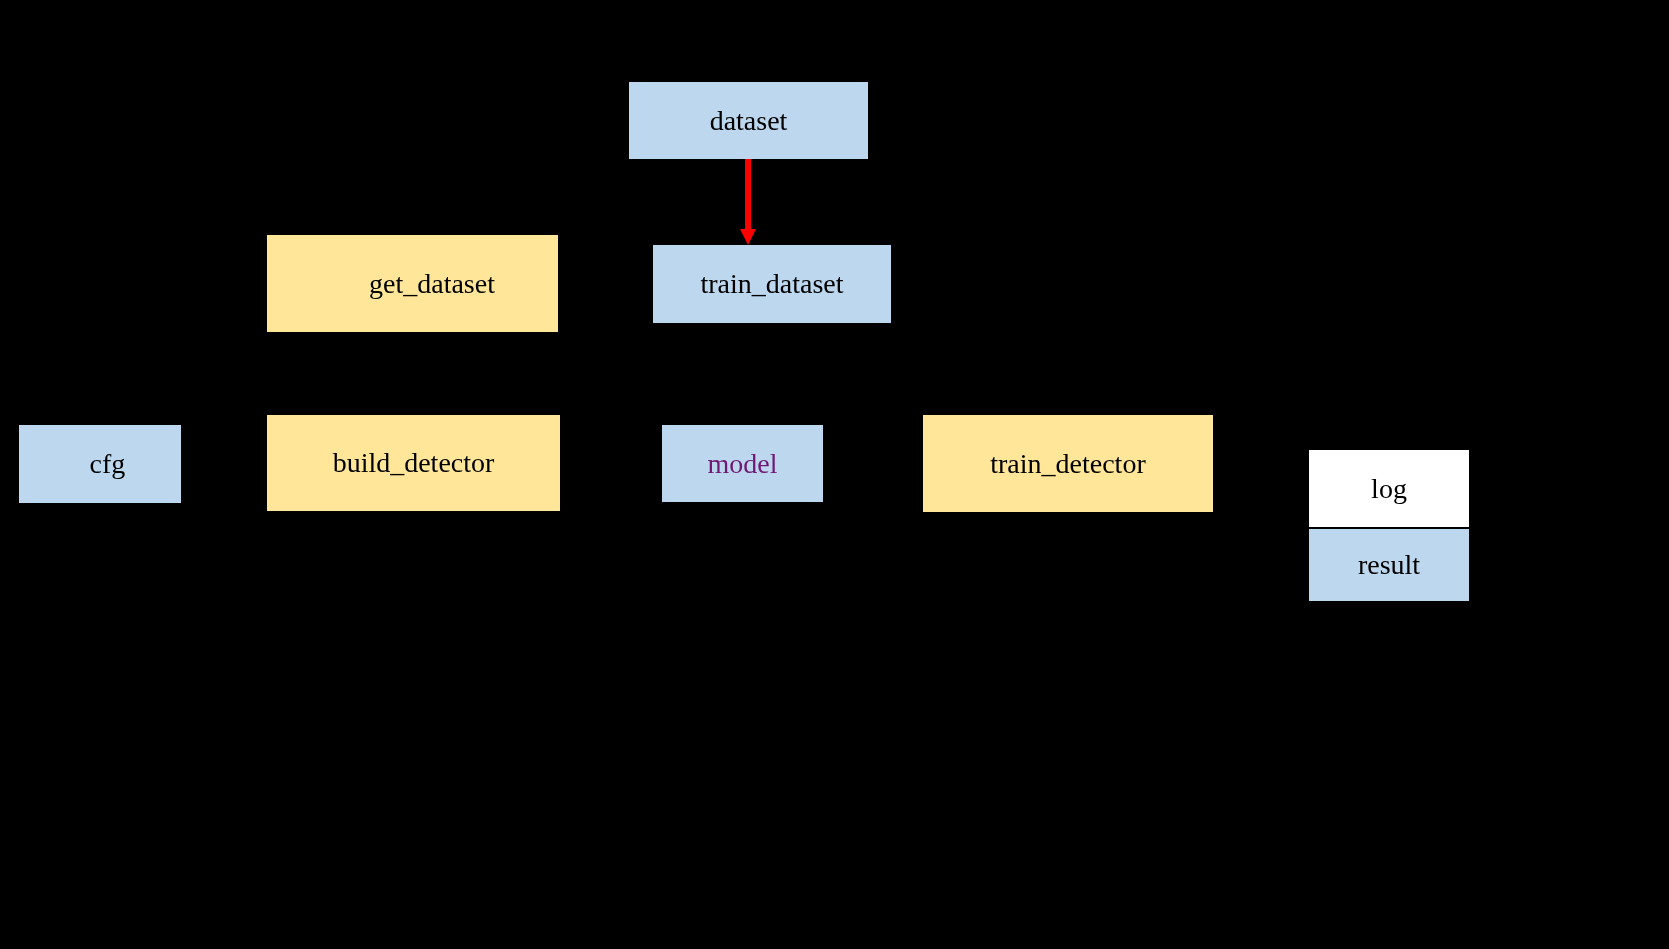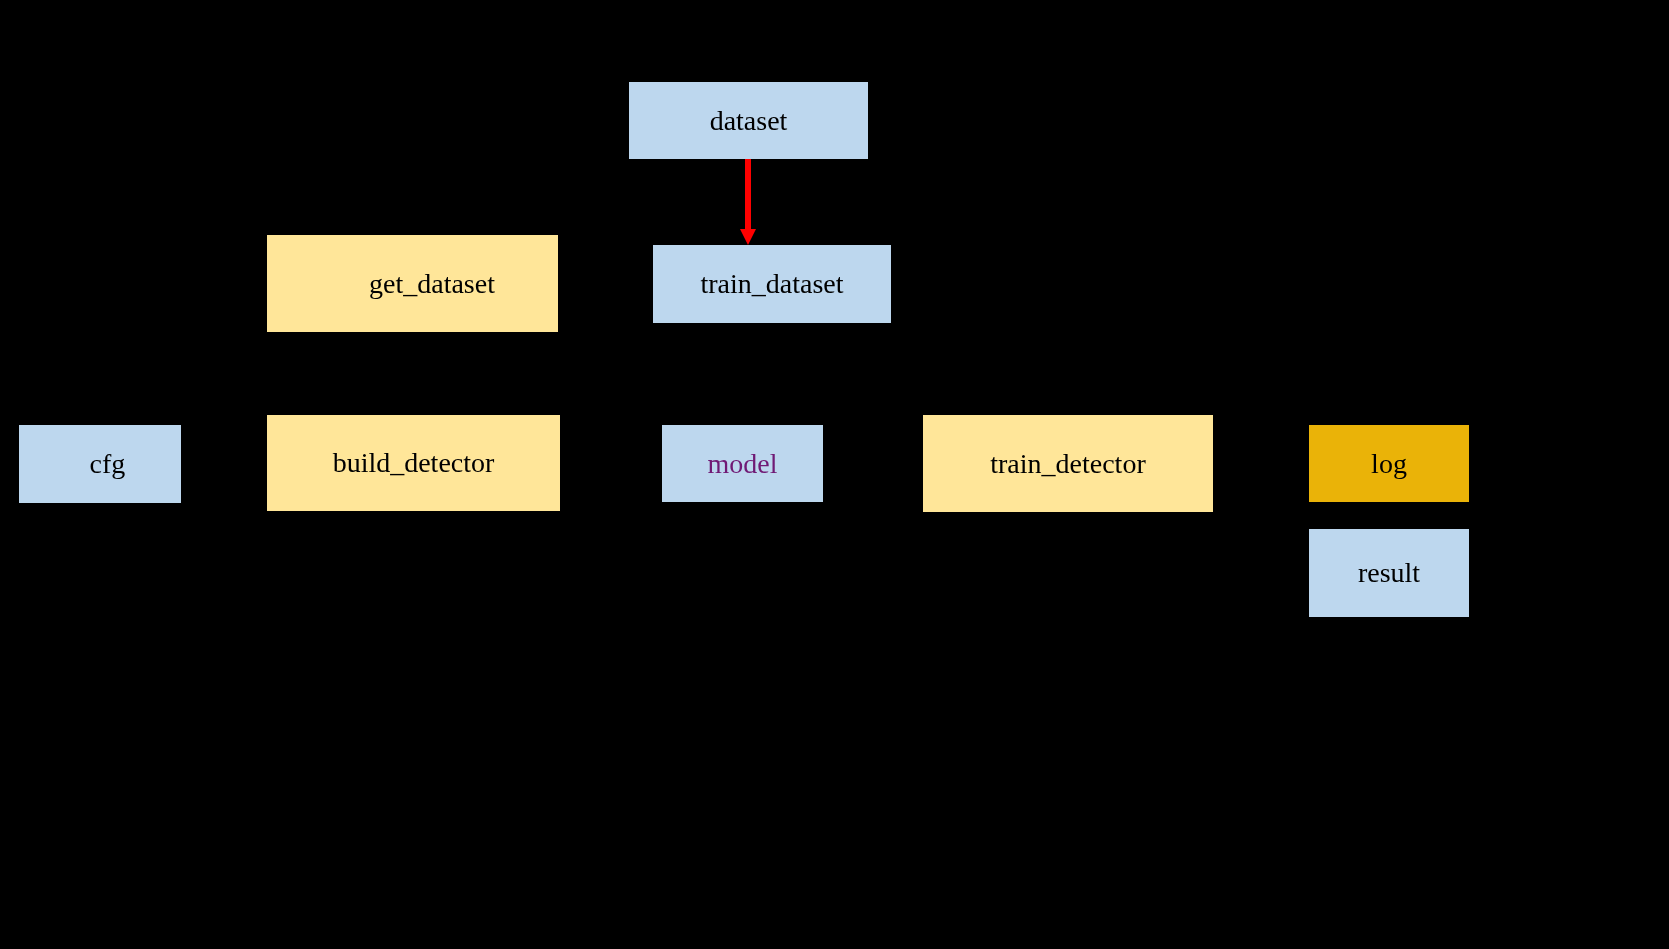--- a/index.html
+++ b/index.html
@@ -45,15 +45,15 @@
         <polygon points="740,229 756,229 748,245" fill="#FF0000"></polygon>
       </g>
     </svg>
 <div class="node" style="left: 629px; top: 82px; width: 239px; height: 77px; background: rgb(189, 215, 238); color: rgb(0, 0, 0);">dataset</div>
     <div class="node" style="left: 267px; top: 235px; width: 291px; height: 97px; background: rgb(255, 230, 153); color: rgb(0, 0, 0); padding-left: 39px;">get_dataset</div>
     <div class="node" style="left: 629px; top: 245px; width: 238px; height: 78px; background: rgb(189, 215, 238); color: rgb(0, 0, 0); margin-left: 24px;">train_dataset</div>
     <div class="node" style="left: 19px; top: 425px; width: 162px; height: 78px; background: rgb(189, 215, 238); color: rgb(0, 0, 0); padding-left: 15px;">cfg</div>
     <div class="node" style="left: 267px; top: 415px; width: 293px; height: 96px; background: rgb(255, 230, 153); color: rgb(0, 0, 0);">build_detector</div>
     <div class="node" style="left: 662px; top: 425px; width: 161px; height: 77px; background: rgb(189, 215, 238); color: #701a75;">model</div>
     <div class="node" style="left: 923px; top: 415px; width: 290px; height: 97px; background: rgb(255, 230, 153); color: rgb(0, 0, 0);">train_detector</div>
-    <div class="node" style="left: 1309px; top: 425px; width: 160px; height: 77px; background: #eab308; color: rgb(0, 0, 0);">log</div>
-    <div class="node" style="left: 1309px; top: 529px; width: 160px; height: 88px; background: rgb(189, 215, 238); color: rgb(0, 0, 0);">result</div>
+    <div class="node" style="left: 1309px; top: 450px; width: 160px; height: 77px; background: #ffffff; color: rgb(0, 0, 0);">log</div>
+    <div class="node" style="left: 1309px; top: 529px; width: 160px; height: 72px; background: rgb(189, 215, 238); color: rgb(0, 0, 0);">result</div>
   </div>
 
 </body></html>

